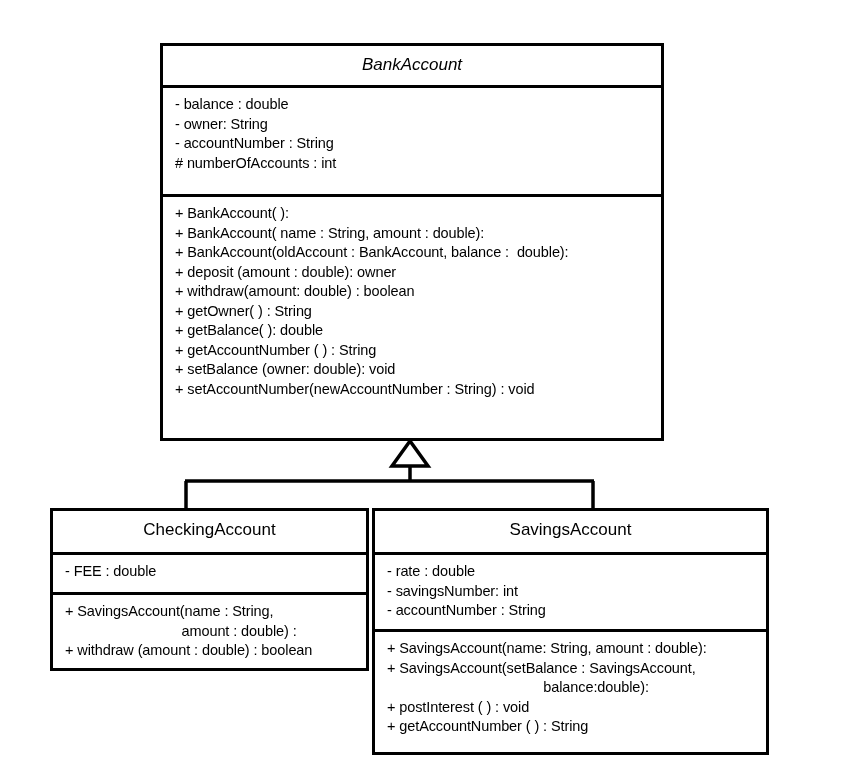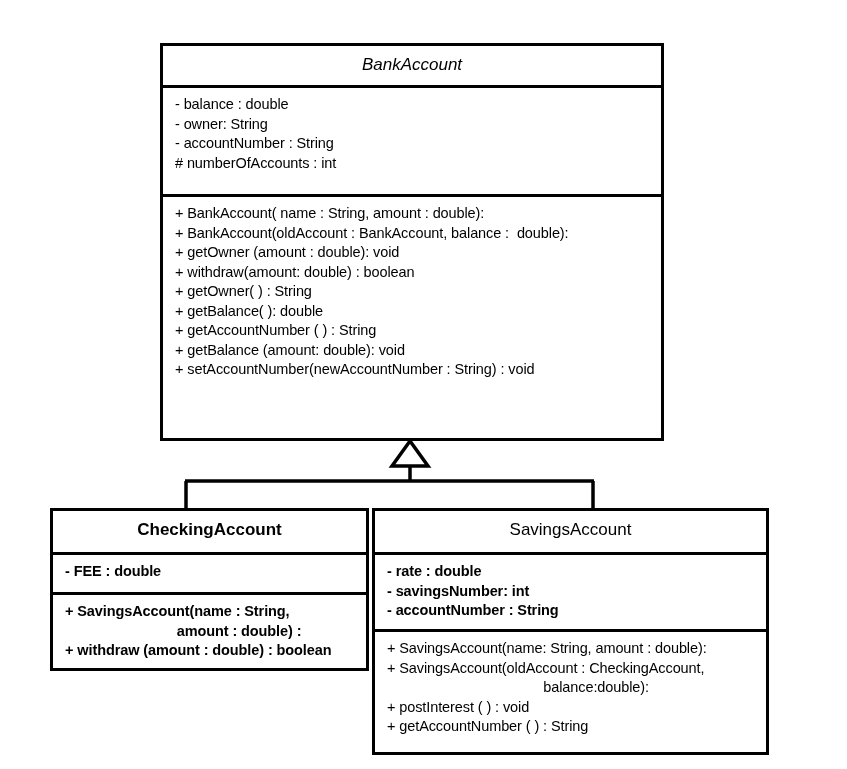--- a/index.html
+++ b/index.html
@@ -72,33 +72,32 @@
     height: 398px;
   }
   #class-bankaccount .uml-title { height: 42px; }
   #class-bankaccount .comp-attrs { height: 109px; }
 
   #class-checkingaccount {
     left: 50px;
     top: 508px;
     width: 319px;
     height: 163px;
-    font-weight: bold;
   }
   #class-checkingaccount .uml-title { height: 44px; }
   #class-checkingaccount .comp-attrs { height: 40px; }
 
   #class-savingsaccount {
     left: 372px;
     top: 508px;
     width: 397px;
     height: 247px;
   }
   #class-savingsaccount .uml-title { height: 44px; }
-  #class-savingsaccount .comp-attrs { height: 77px; font-weight: bold; }
+  #class-savingsaccount .comp-attrs { height: 77px; }
 
   
   #inheritance-connector {
     position: absolute;
     left: 0;
     top: 0;
     width: 847px;
     height: 769px;
     pointer-events: none;
   }
@@ -125,28 +124,29 @@
     <div class="uml-title abstract">BankAccount</div>
 
     <div class="uml-compartment comp-attrs">
       <div class="uml-line">- balance : double</div>
       <div class="uml-line">- owner: String</div>
       <div class="uml-line">- accountNumber : String</div>
       <div class="uml-line"># numberOfAccounts : int</div>
     </div>
 
     <div class="uml-compartment last">
+      <div class="uml-line">+ BankAccount( ):</div>
       <div class="uml-line">+ BankAccount( name : String, amount : double):</div>
       <div class="uml-line">+ BankAccount(oldAccount : BankAccount, balance :  double):</div>
-      <div class="uml-line">+ getOwner (amount : double): void</div>
+      <div class="uml-line">+ deposit (amount : double): owner</div>
       <div class="uml-line">+ withdraw(amount: double) : boolean</div>
       <div class="uml-line">+ getOwner( ) : String</div>
       <div class="uml-line">+ getBalance( ): double</div>
       <div class="uml-line">+ getAccountNumber ( ) : String</div>
-      <div class="uml-line">+ getBalance (amount: double): void</div>
+      <div class="uml-line">+ setBalance (owner: double): void</div>
       <div class="uml-line">+ setAccountNumber(newAccountNumber : String) : void</div>
     </div>
   </div>
 
   <div class="uml-class" id="class-checkingaccount">
     <div class="uml-title">CheckingAccount</div>
 
     <div class="uml-compartment comp-attrs">
       <div class="uml-line">- FEE : double</div>
     </div>
@@ -162,20 +162,20 @@
     <div class="uml-title">SavingsAccount</div>
 
     <div class="uml-compartment comp-attrs">
       <div class="uml-line">- rate : double</div>
       <div class="uml-line">- savingsNumber: int</div>
       <div class="uml-line">- accountNumber : String</div>
     </div>
 
     <div class="uml-compartment last">
       <div class="uml-line">+ SavingsAccount(name: String, amount : double):</div>
-      <div class="uml-line">+ SavingsAccount(oldAccount : CheckingAccount,</div>
+      <div class="uml-line">+ SavingsAccount(setBalance : SavingsAccount,</div>
       <div class="uml-line indented">          balance:double):</div>
       <div class="uml-line">+ postInterest ( ) : void</div>
       <div class="uml-line">+ getAccountNumber ( ) : String</div>
     </div>
   </div>
 
 </div>
 
 </body></html>

